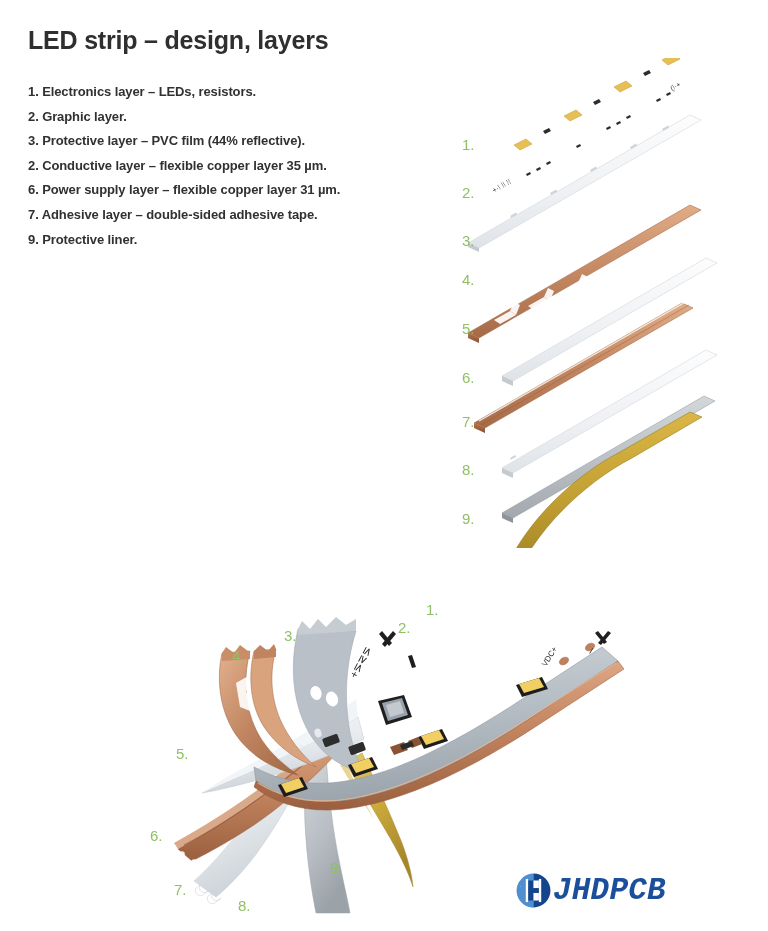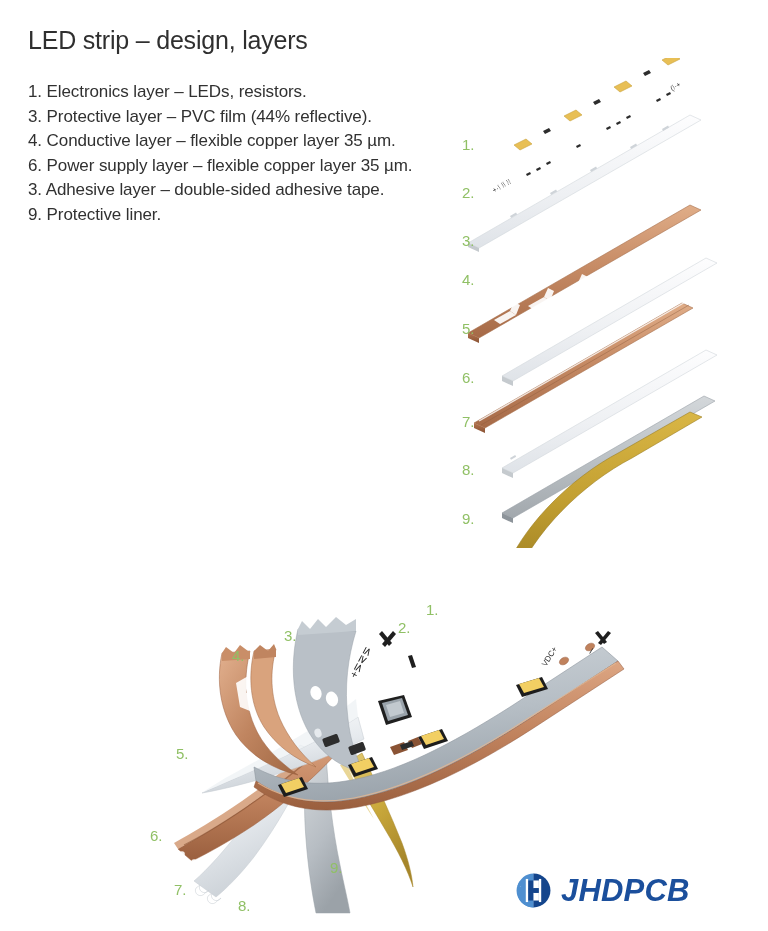--- a/index.html
+++ b/index.html
@@ -10,73 +10,74 @@
     font-family:"Liberation Sans","DejaVu Sans",sans-serif;
     color:#2b2b2b;
     overflow:hidden;
     position:relative;
   }
   .page{position:relative;width:768px;height:931px;}
 
   
   .title{
     position:absolute;left:28px;top:26px;
-    font-size:25px;font-weight:400;letter-spacing:-0.2px;
+    font-size:25px;font-weight:700;letter-spacing:-0.2px;
     color:#2f2f2f;white-space:nowrap;
   }
 
   
   .layer-list{
     position:absolute;left:28px;top:80px;
     width:400px;margin:0;padding:0;list-style:none;
   }
   .layer-list li{
-    font-size:17px;line-height:24.6px;color:#313131;
-    white-space:nowrap;letter-spacing:-0.1px;
+    font-size:13px;line-height:24.6px;color:#313131;
+    white-space:nowrap;letter-spacing:-0.1px;font-weight:bold;
   }
 
   
   .exploded{position:absolute;left:450px;top:58px;width:318px;height:490px;}
   .exploded .num{
     position:absolute;left:12px;
     font-size:15px;color:#90c065;font-weight:400;
   }
   .ex-svg{position:absolute;left:0;top:0;}
 
   
   .fanned{position:absolute;left:150px;top:575px;width:530px;height:345px;}
   .fan-svg{position:absolute;left:0;top:0;}
   .fanned .num{
     position:absolute;font-size:15px;color:#90c065;
   }
 
   
   .logo{
     position:absolute;left:515px;top:872px;
-    display:flex;align-items:center;gap:9px;
+    display:flex;align-items:center;gap:1px;font-family:Liberation Mono, monospace;
   }
   .logo-mark{width:37px;height:37px;display:block;}
   .logo-text{
     font-size:31px;font-weight:700;font-style:italic;
     color:#1b4f9c;letter-spacing:0.2px;line-height:1;
   }
 </style>
 </head>
 <body>
 
 <div class="page">
 
   <div class="title">LED strip – design, layers</div>
 
   <ul class="layer-list">
     <li>1. Electronics layer – LEDs, resistors.</li>
+    <li>2. Graphic layer.</li>
     <li>3. Protective layer – PVC film (44% reflective).</li>
-    <li>4. Conductive layer – flexible copper layer 35 µm.</li>
-    <li>6. Power supply layer – flexible copper layer 35 µm.</li>
-    <li>3. Adhesive layer – double-sided adhesive tape.</li>
+    <li>2. Conductive layer – flexible copper layer 35 µm.</li>
+    <li>6. Power supply layer – flexible copper layer 31 µm.</li>
+    <li>7. Adhesive layer – double-sided adhesive tape.</li>
     <li>9. Protective liner.</li>
   </ul>
 
   <div class="exploded">
 
     <svg class="ex-svg" width="318" height="490" viewBox="0 0 318 490">
       <defs>
         <linearGradient id="gCopper" x1="0" y1="0" x2="0" y2="1">
           <stop offset="0" stop-color="#e0ad88"></stop>
           <stop offset="0.45" stop-color="#c78c66"></stop>

